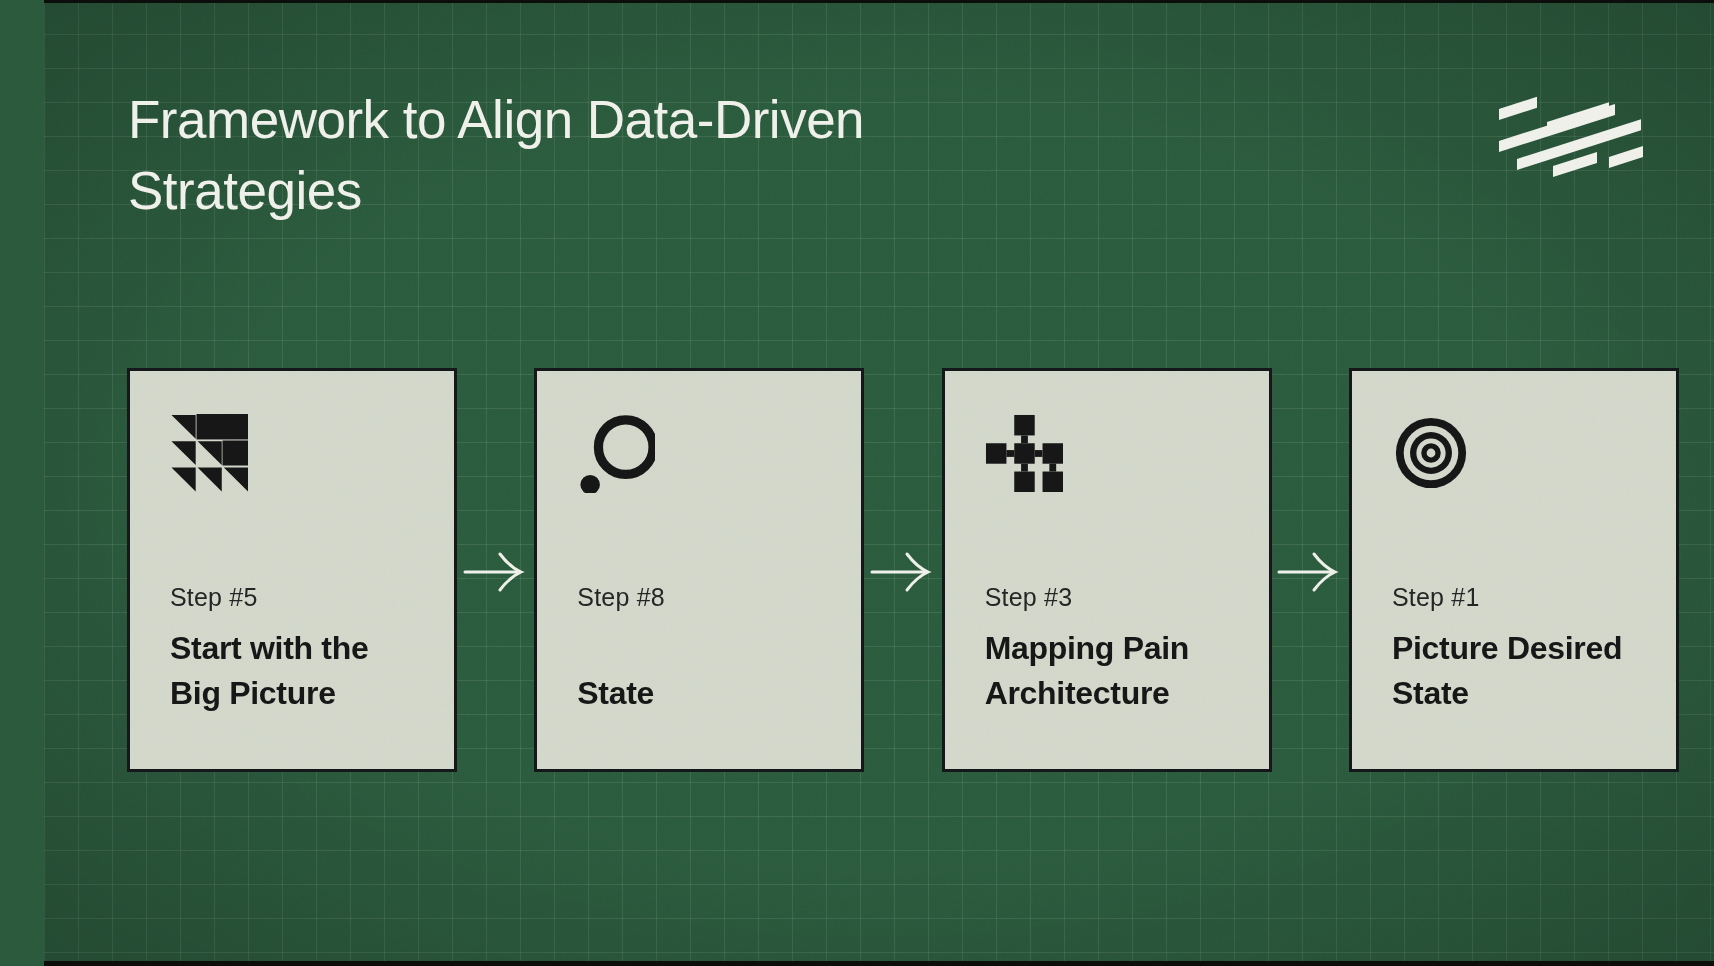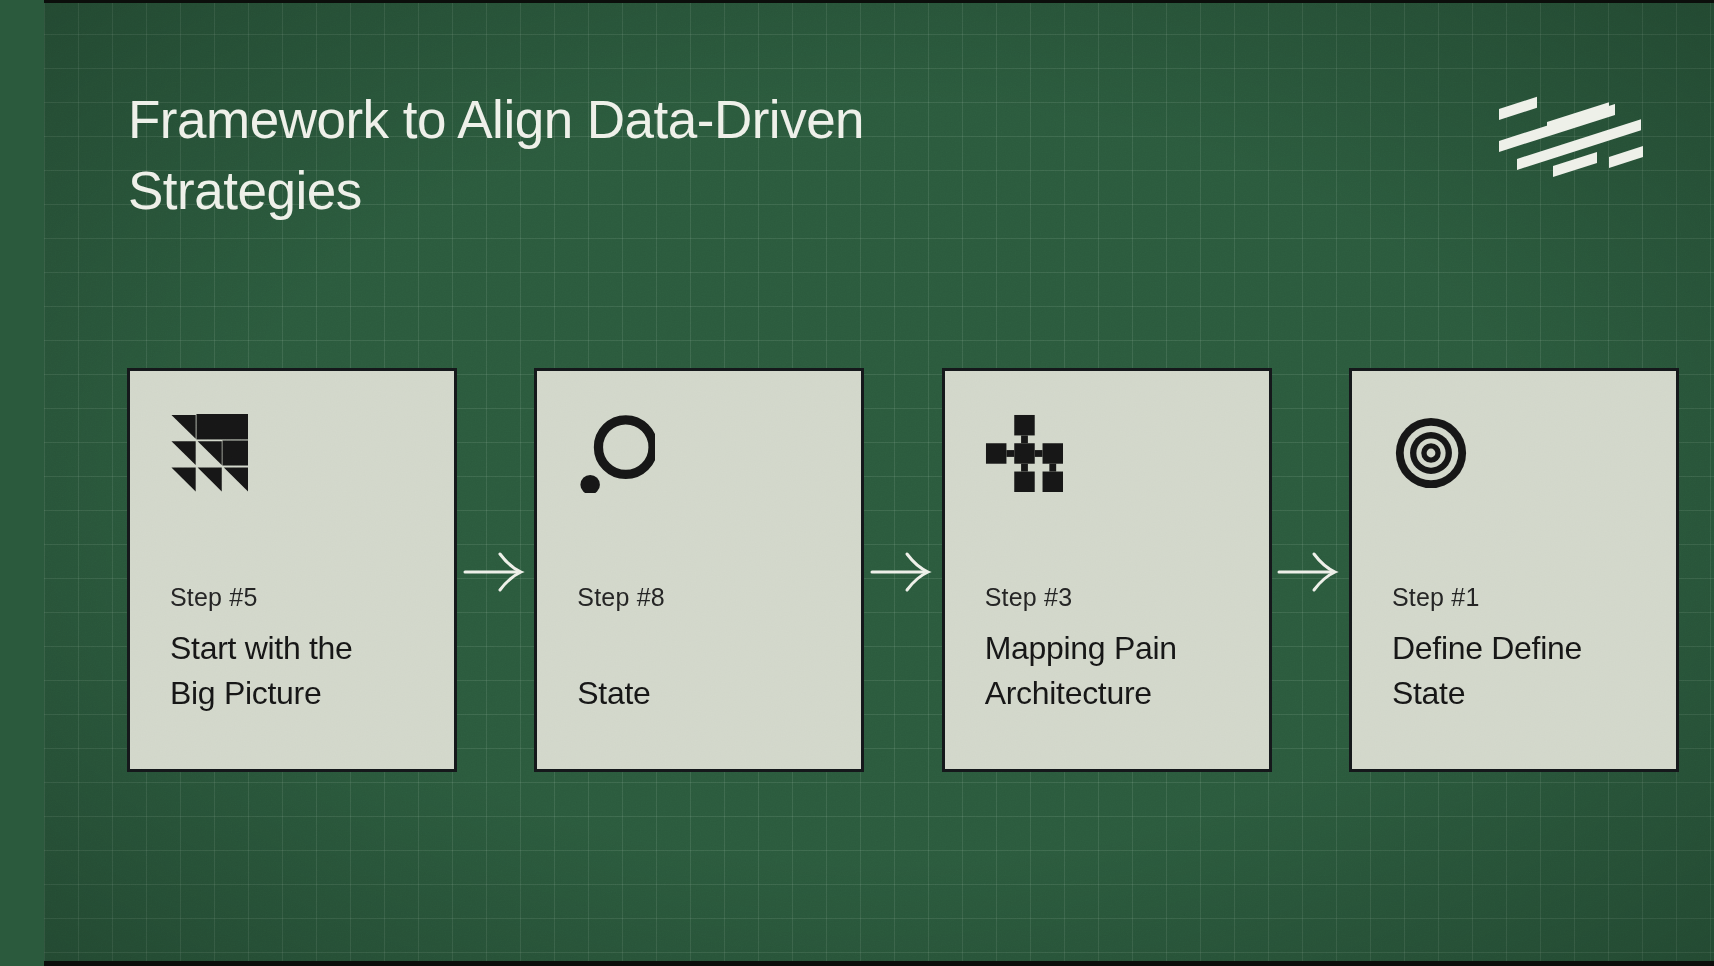--- a/index.html
+++ b/index.html
@@ -46,21 +46,21 @@
   }
   .card-icon { width: 78px; height: 80px; display: block; }
   .card-icon svg { width: 100%; height: 100%; display: block; }
   .step-label {
     margin-top: 89px;
     font-size: 25px; line-height: 30px; color: #242424; font-weight: 400;
     letter-spacing: 0.2px;
   }
   .step-title {
     margin-top: 14px;
-    font-size: 32px; line-height: 45px; color: #161616; font-weight: 400;
+    font-size: 32px; line-height: 45px; color: #161616; font-weight: 700;
     letter-spacing: -0.3px;
   }
   .arrow-cell {
     flex: 1 1 auto; display: flex; justify-content: center;
     margin-top: 181px;
   }
   .arrow-cell svg { width: 66px; height: 46px; display: block; }
 
   .grain {
     position: absolute; inset: 0; z-index: 20;
@@ -192,21 +192,21 @@
           <circle cx="40" cy="40" r="36" fill="#161616"></circle>
           <circle cx="40" cy="40" r="28" fill="#d2d7ca"></circle>
           <circle cx="40" cy="40" r="21.5" fill="#161616"></circle>
           <circle cx="40" cy="40" r="15" fill="#d2d7ca"></circle>
           <circle cx="40" cy="40" r="10" fill="#161616"></circle>
           <circle cx="40" cy="40" r="4.5" fill="#d2d7ca"></circle>
         </svg>
       </span>
       <div class="step-label">Step #1</div>
       <div class="step-title">
-        <span>Define Define</span><br>
+        <span>Picture Desired</span><br>
         <span>State</span>
       </div>
     </div>
 
   </div>
 
   <div class="grain">
     <svg aria-hidden="true">
       <filter id="grainF">
         <feTurbulence type="fractalNoise" baseFrequency="0.8" numOctaves="2" stitchTiles="stitch"></feTurbulence>

